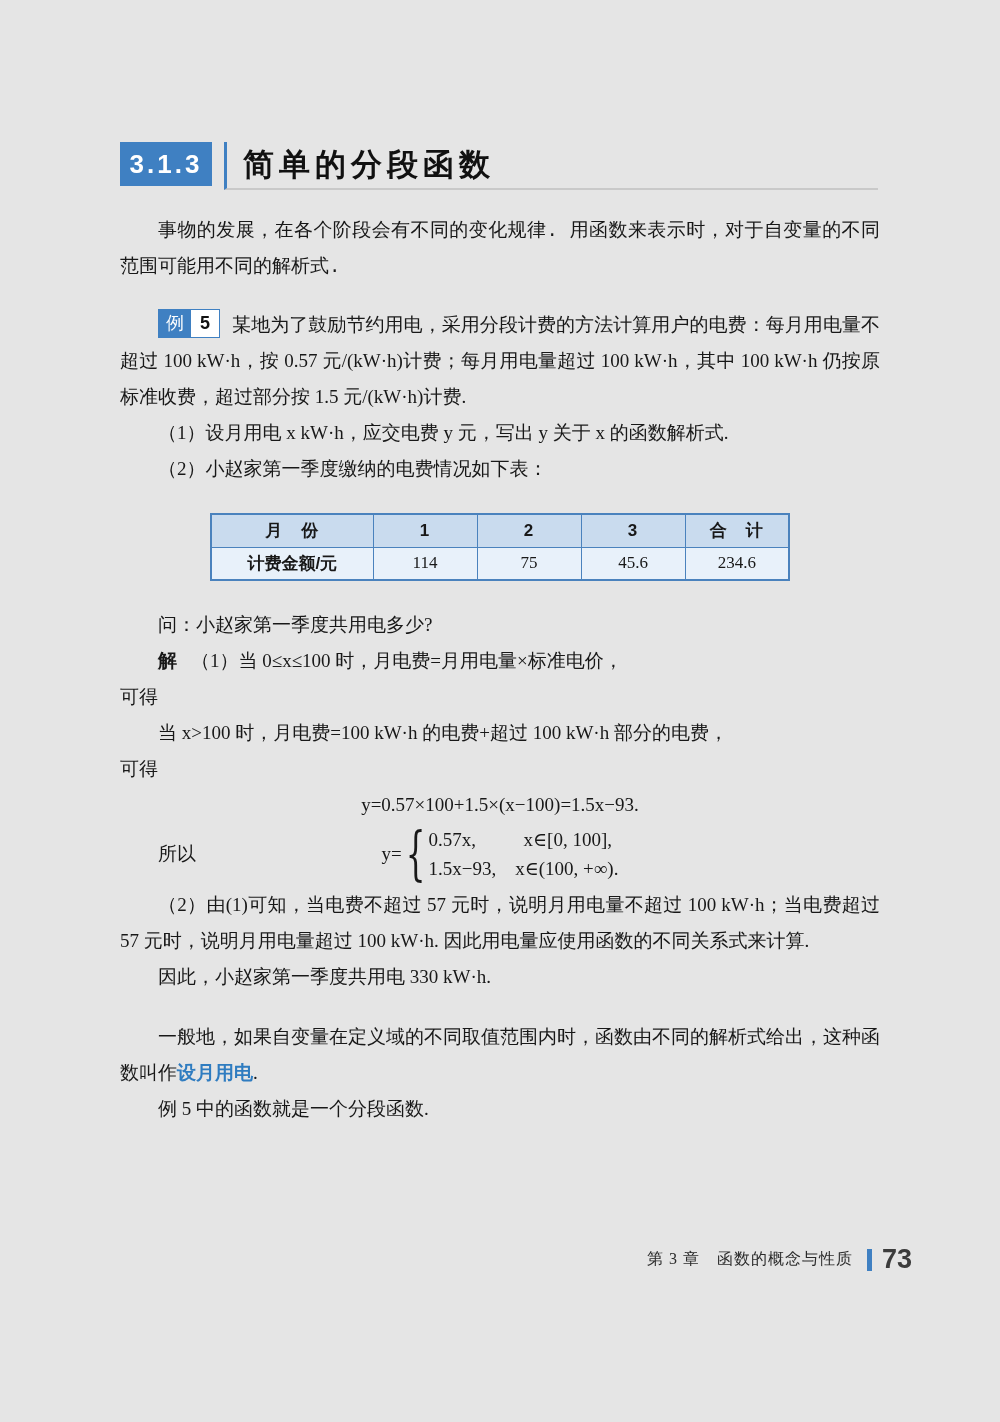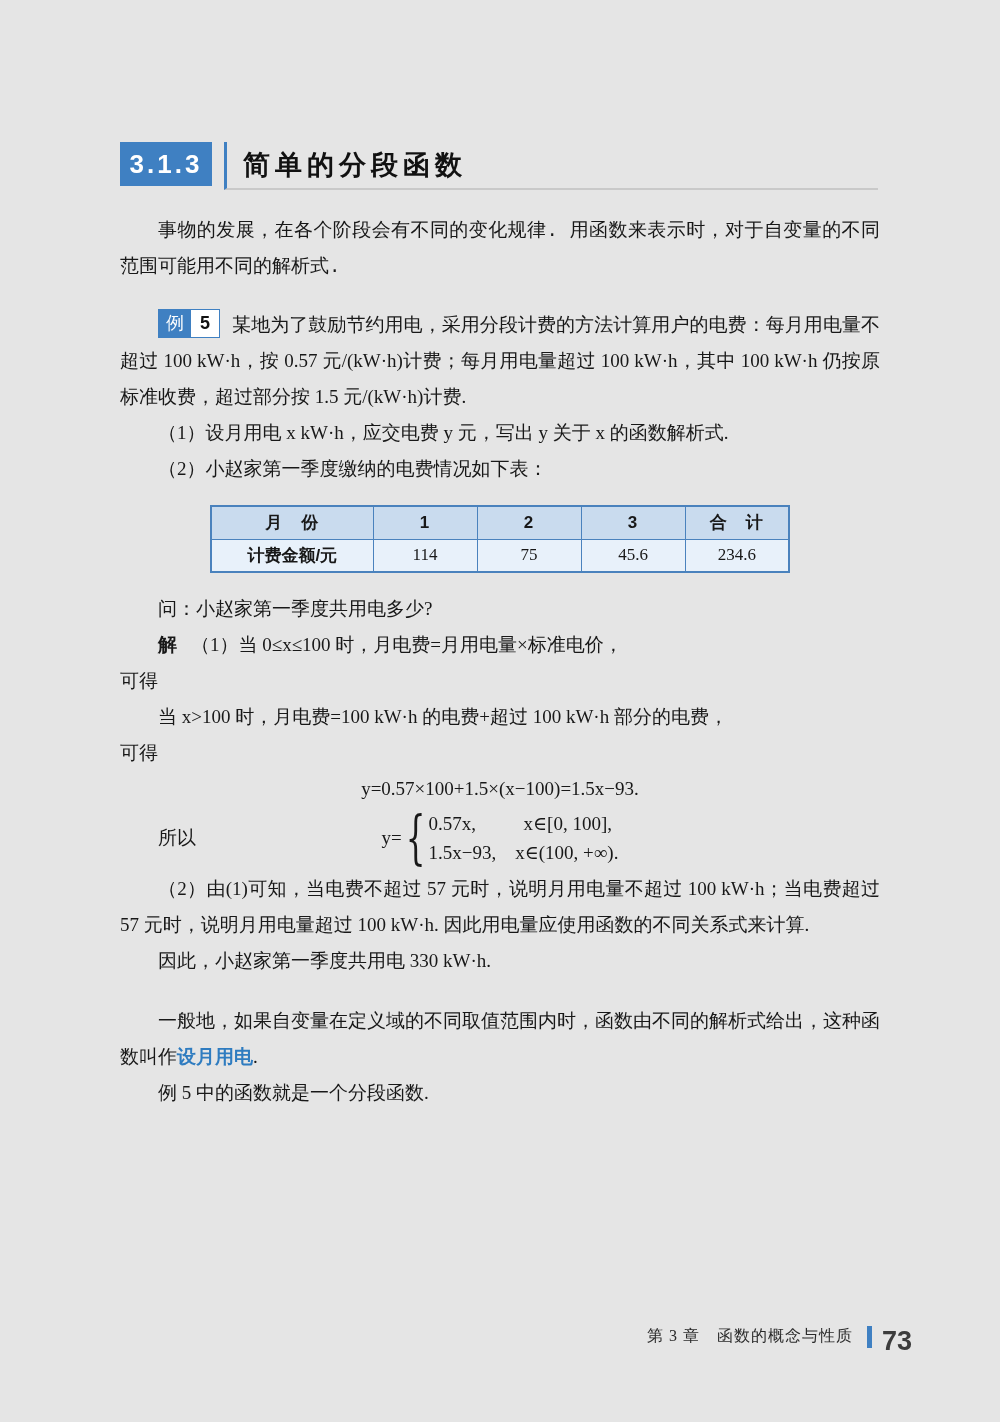--- a/index.html
+++ b/index.html
@@ -24,21 +24,21 @@
     width:92px;height:44px;background:var(--accent-blue);color:#fff;
     font-family:"Liberation Sans","DejaVu Sans",sans-serif;font-weight:bold;font-size:26px;
     display:flex;align-items:center;justify-content:center;letter-spacing:3px;
   }
   .section-title-block{
     flex:1;margin-left:12px;border-left:3px solid var(--accent-blue);
     border-bottom:2px solid #c9c9c9;display:flex;align-items:center;padding-left:16px;
   }
   .section-title{
     font-family:"Liberation Sans","DejaVu Sans",sans-serif;
-    font-size:27px;font-weight:bold;letter-spacing:5px;color:#111;text-align:center;
+    font-size:31px;font-weight:bold;letter-spacing:5px;color:#111;text-align:center;
   }
 
   
   .content-col{padding:0 120px;}
   .para{font-size:19px;line-height:36px;text-align:justify;}
   .indent{text-indent:2em;}
   .p-intro{margin-top:23px;font-family:Liberation Mono, monospace;}
   .p-example{margin-top:22px;}
   .p-general{margin-top:24px;}
   .label-bold{font-family:"Liberation Sans","DejaVu Sans",sans-serif;font-weight:bold;margin-right:14px;}
@@ -47,21 +47,21 @@
   
   .example-badge{
     display:inline-flex;border:1px solid var(--accent-blue);
     font-family:"Liberation Sans","DejaVu Sans",sans-serif;font-size:18px;line-height:27px;
     vertical-align:2px;margin-right:12px;text-indent:0;
   }
   .example-badge .lbl{background:var(--accent-blue);color:#fff;padding:0 7px;}
   .example-badge .num{color:#111;padding:0 9px;font-weight:bold;background:#fff;}
 
   
-  .bill-table{border-collapse:collapse;margin:18px auto;border:2px solid var(--table-border);}
+  .bill-table{border-collapse:collapse;margin:26px auto;border:2px solid var(--table-border);}
   .bill-table th,.bill-table td{
     border:1px solid var(--table-border);text-align:center;height:33px;padding:0 6px;font-size:17px;
   }
   .bill-table th{
     background:var(--table-header-bg);
     font-family:"Liberation Sans","DejaVu Sans",sans-serif;font-weight:bold;letter-spacing:1px;
   }
   .bill-table td{background:var(--table-body-bg);}
   .bill-table td:first-child{font-family:"Liberation Sans","DejaVu Sans",sans-serif;font-weight:bold;}
   .col-label{width:162px;}
@@ -74,21 +74,21 @@
   .piecewise{margin:0 auto;display:flex;align-items:center;}
   .pw-lhs{font-size:19px;}
   .pw-brace{
     font-size:31px;transform:scaleY(1.85);transform-origin:center;
     font-family:"DejaVu Serif",serif;margin:0 3px 0 4px;font-weight:normal;color:#181818;
   }
   .pw-cases{display:flex;flex-direction:column;}
   .pw-cases .case{font-size:19px;line-height:29px;white-space:pre;text-align:left;}
 
   
-  .page-footer{position:absolute;top:1326px;right:88px;display:flex;}
+  .page-footer{position:absolute;top:1244px;right:88px;display:flex;align-items:center;}
   .footer-chapter{font-size:16px;color:#2a2a2a;letter-spacing:1px;}
   .footer-bar{width:5px;height:22px;background:var(--accent-blue);margin:0 10px 0 14px;}
   .footer-page{
     font-size:27px;font-weight:bold;color:#3c3c3c;
     font-family:"Liberation Sans","DejaVu Sans",sans-serif;
   }
 </style>
 </head>
 <body>
 

